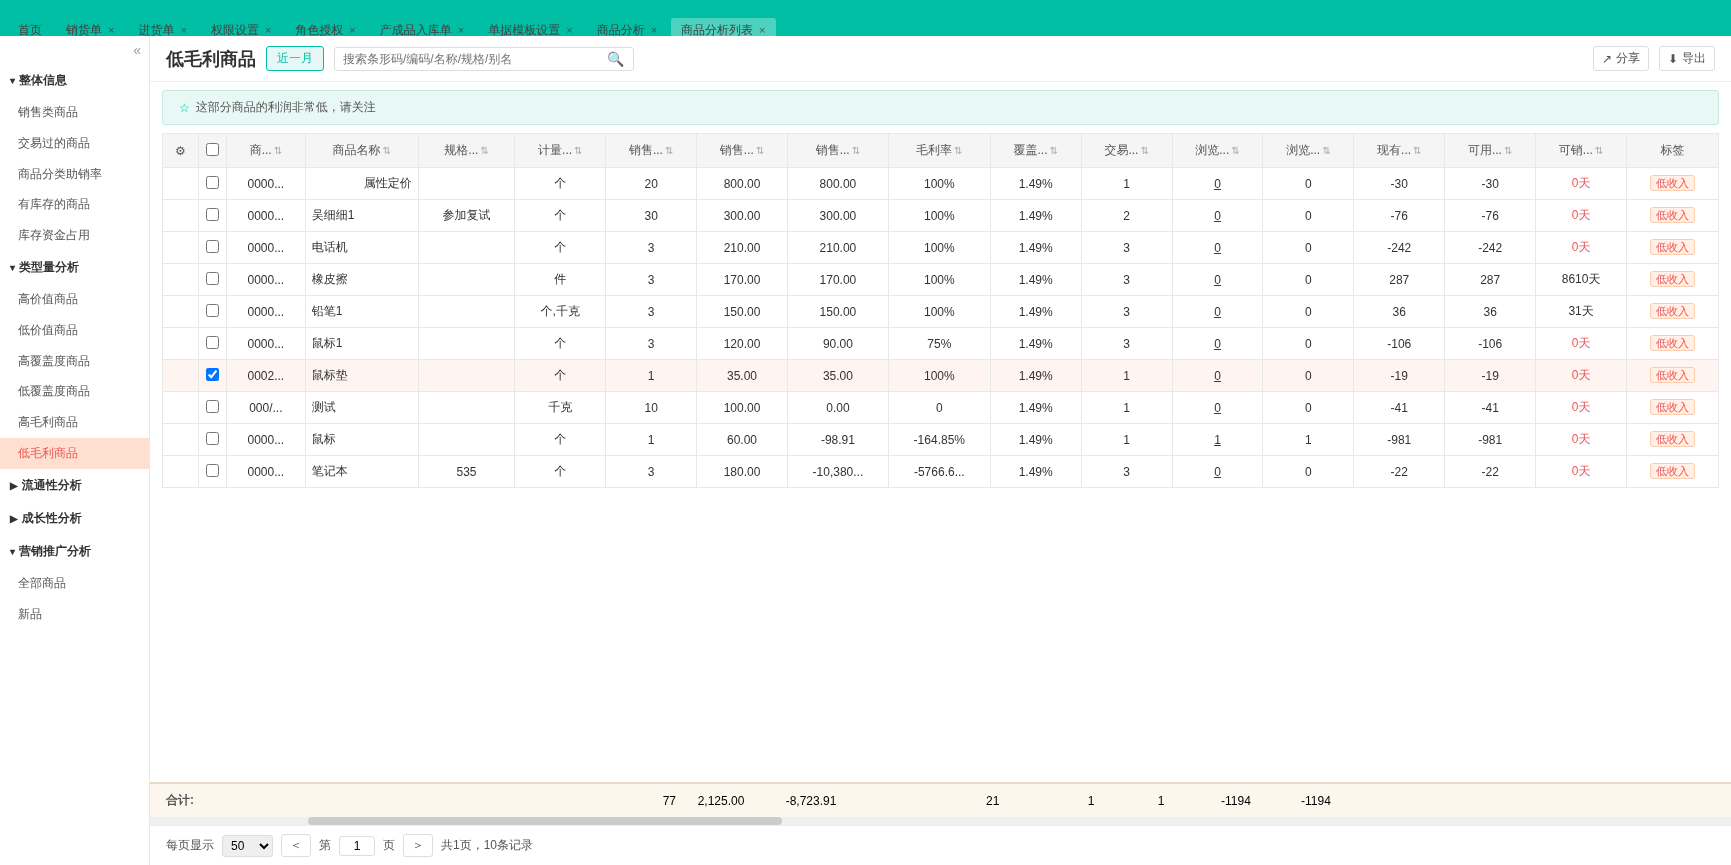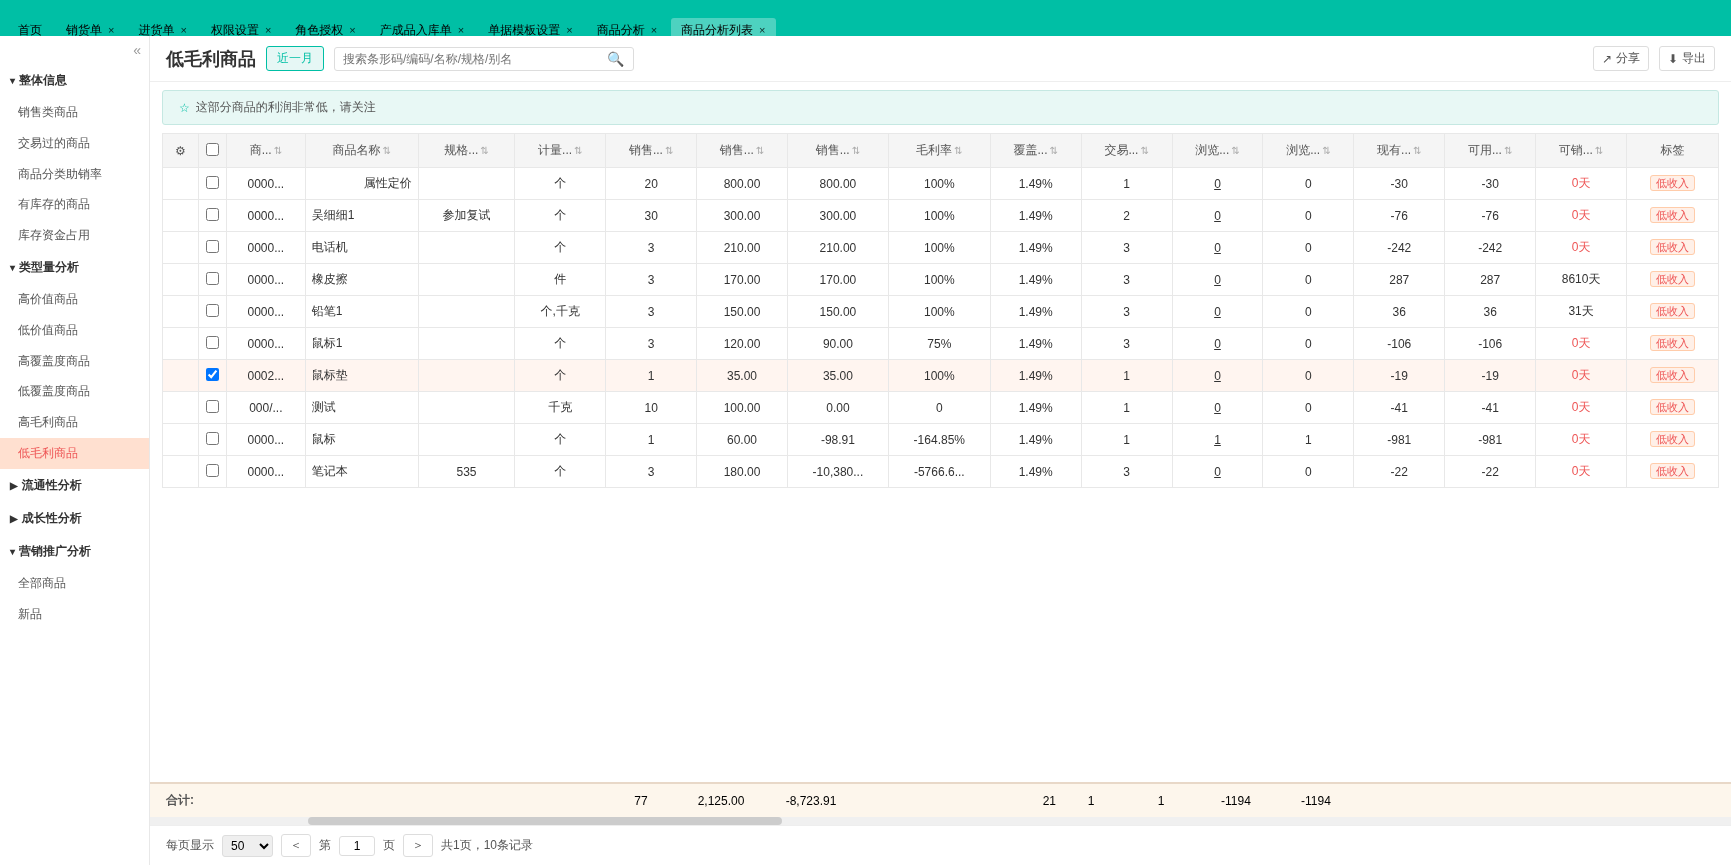--- a/index.html
+++ b/index.html
@@ -8,21 +8,21 @@
     
     .top-nav {
       background: #00bfa5;
       display: flex;
       align-items: center;
       height: 36px;
       padding: 0 8px;
       gap: 4px;
     }
     .nav-item {
-      color: #000000;
+      color: #404040;
       padding: 4px 10px;
       cursor: pointer;
       border-radius: 3px;
       white-space: nowrap;
       font-size: 13px;
       display: flex;
       align-items: center;
       gap: 4px;
       margin-top: 24px;
     }
@@ -603,26 +603,26 @@
     </div>
 
     <div class="total-bar">
       <span class="total-label">合计:</span>
       <span style="flex:0 0 36px"></span>
       <span style="flex:0 0 28px"></span>
       <span style="flex:0 0 70px"></span>
       <span style="flex:0 0 120px"></span>
       <span style="flex:0 0 60px"></span>
       <span style="flex:0 0 50px"></span>
-      <span style="flex:0 0 70px; text-align:center;">77</span>
+      <span style="flex:0 0 70px; text-align:right;">77</span>
       <span style="flex:0 0 90px; text-align:center;">2,125.00</span>
       <span style="flex:0 0 90px; text-align:center;">-8,723.91</span>
       <span style="flex:0 0 70px"></span>
       <span style="flex:0 0 60px"></span>
-      <span style="flex:0 0 70px; text-align:right;">21</span>
+      <span style="flex:0 0 70px; text-align:left;">21</span>
       <span style="flex:0 0 70px; text-align:center;">1</span>
       <span style="flex:0 0 70px; text-align:center;">1</span>
       <span style="flex:0 0 80px; text-align:center;">-1194</span>
       <span style="flex:0 0 80px; text-align:center;">-1194</span>
     </div>
 
     <div class="scrollbar-placeholder">
       <div class="scrollbar-thumb"></div>
     </div>
 

